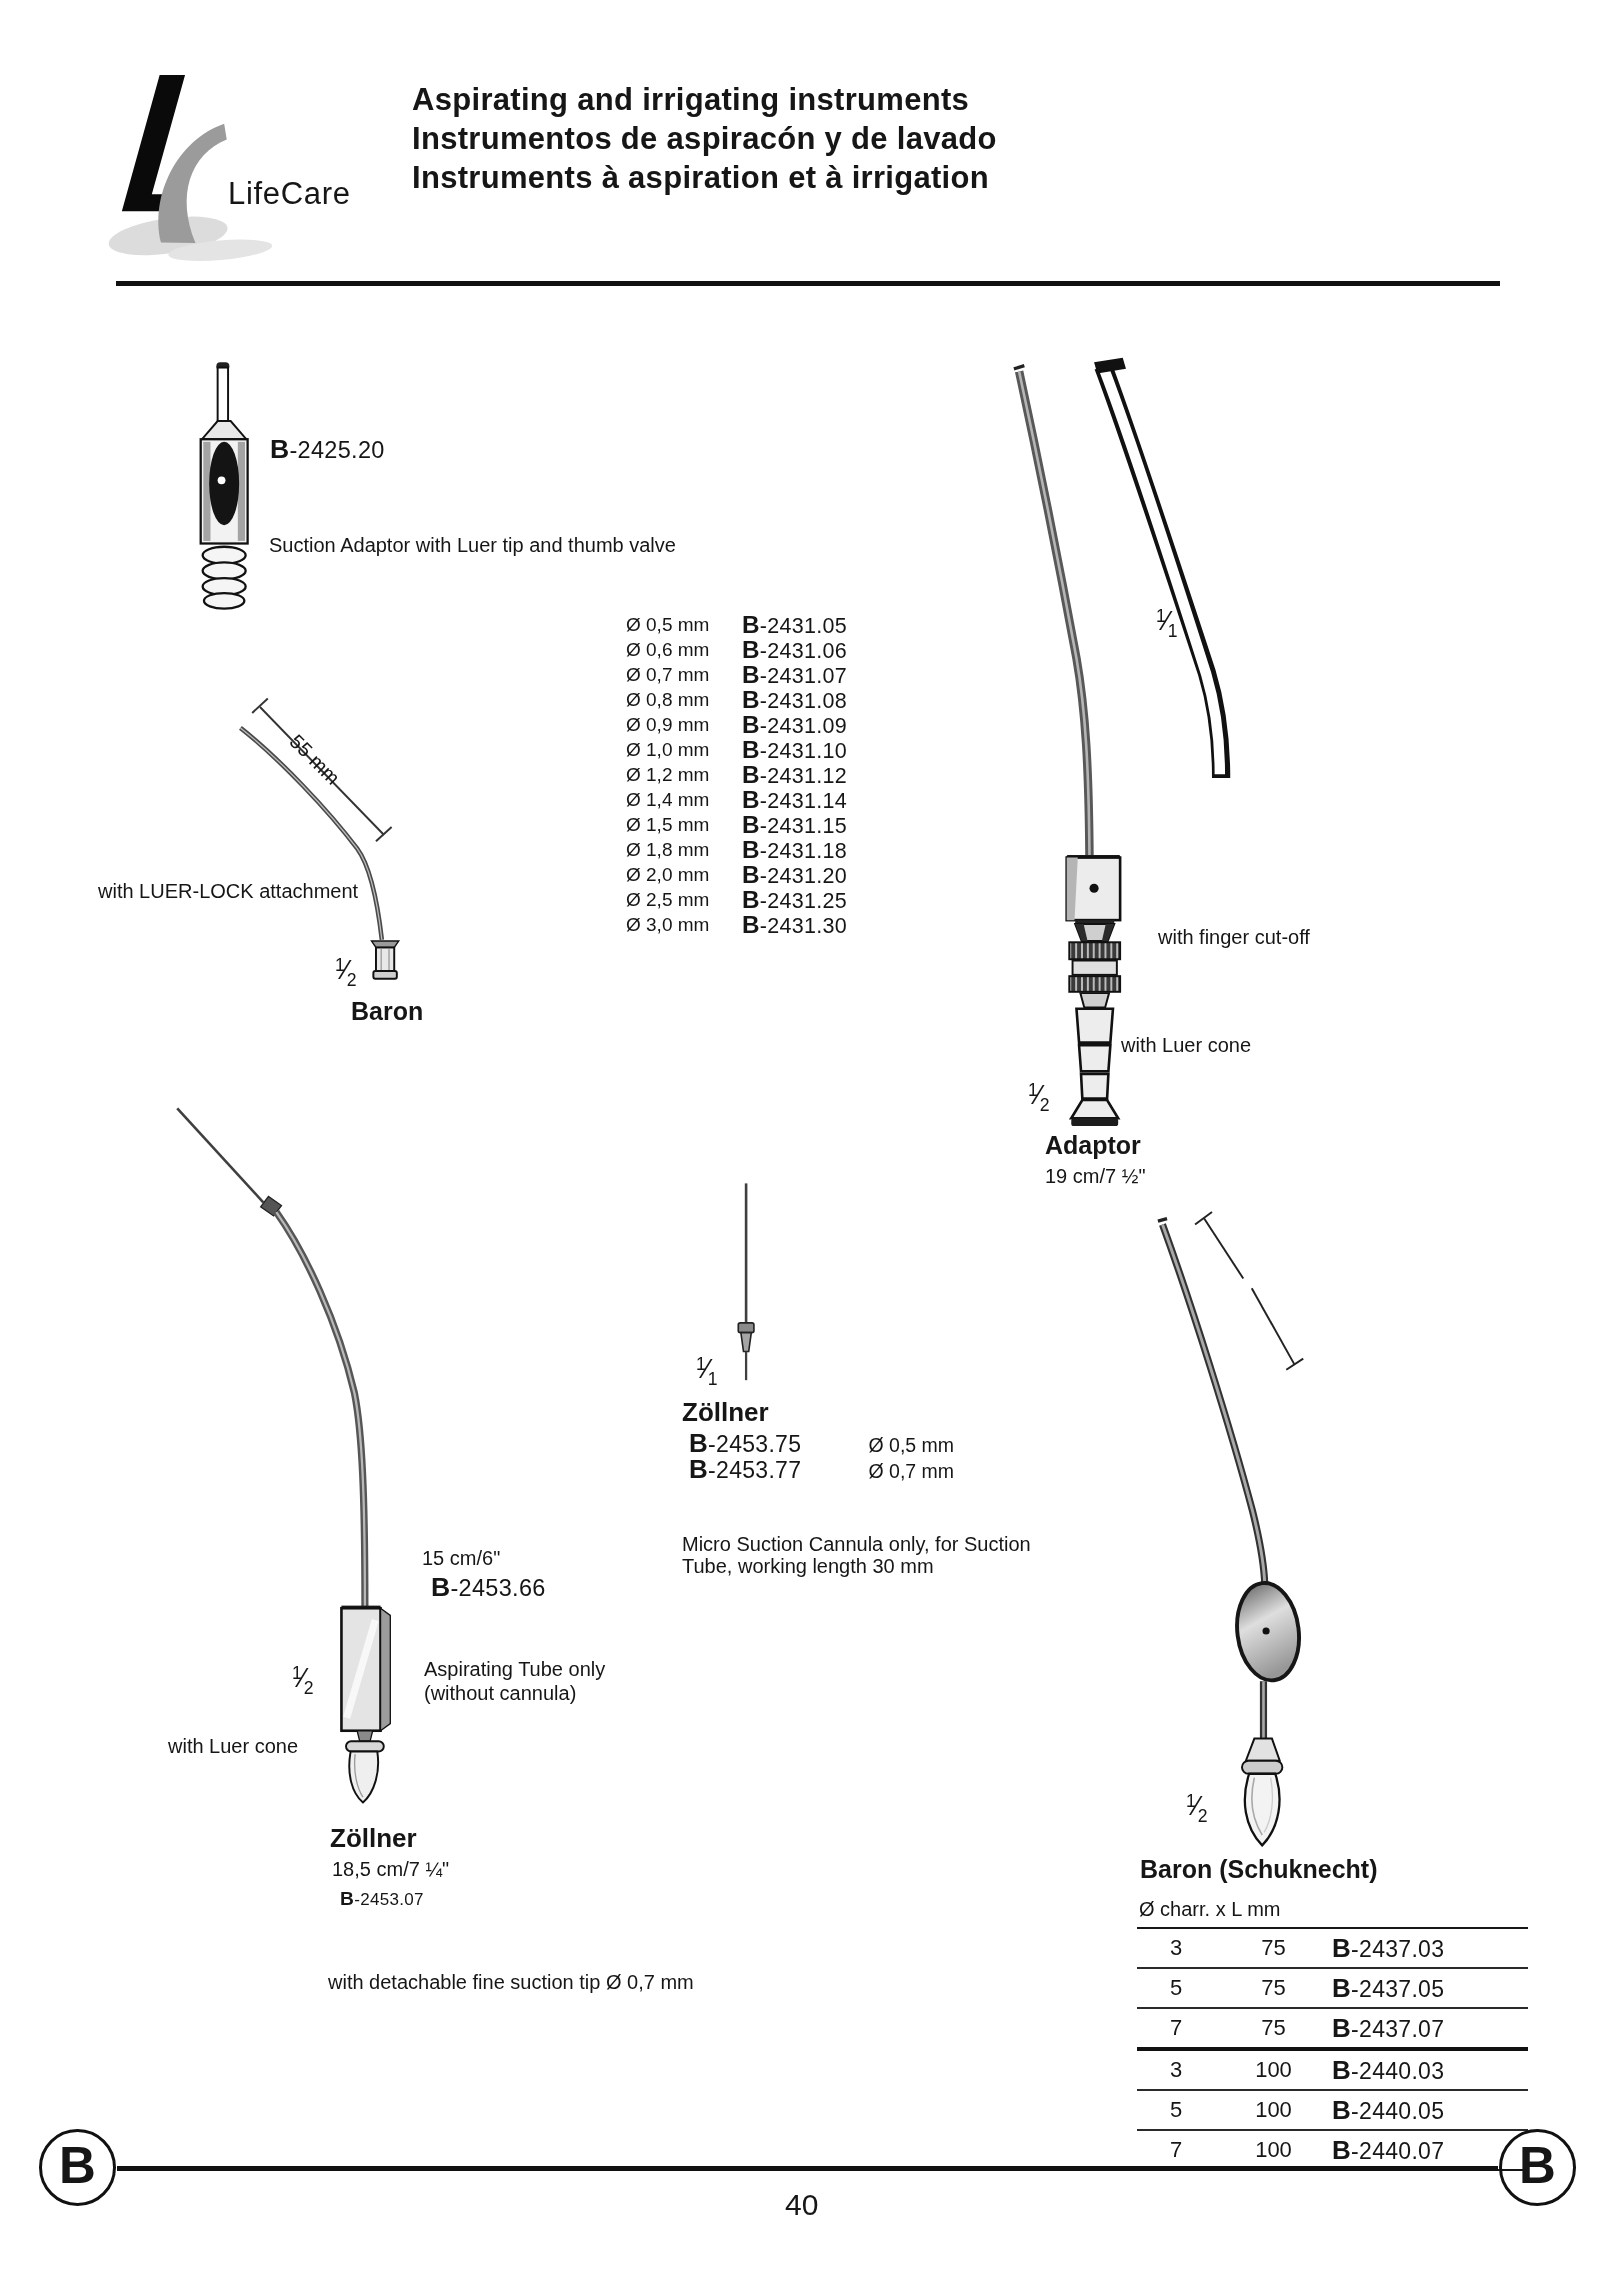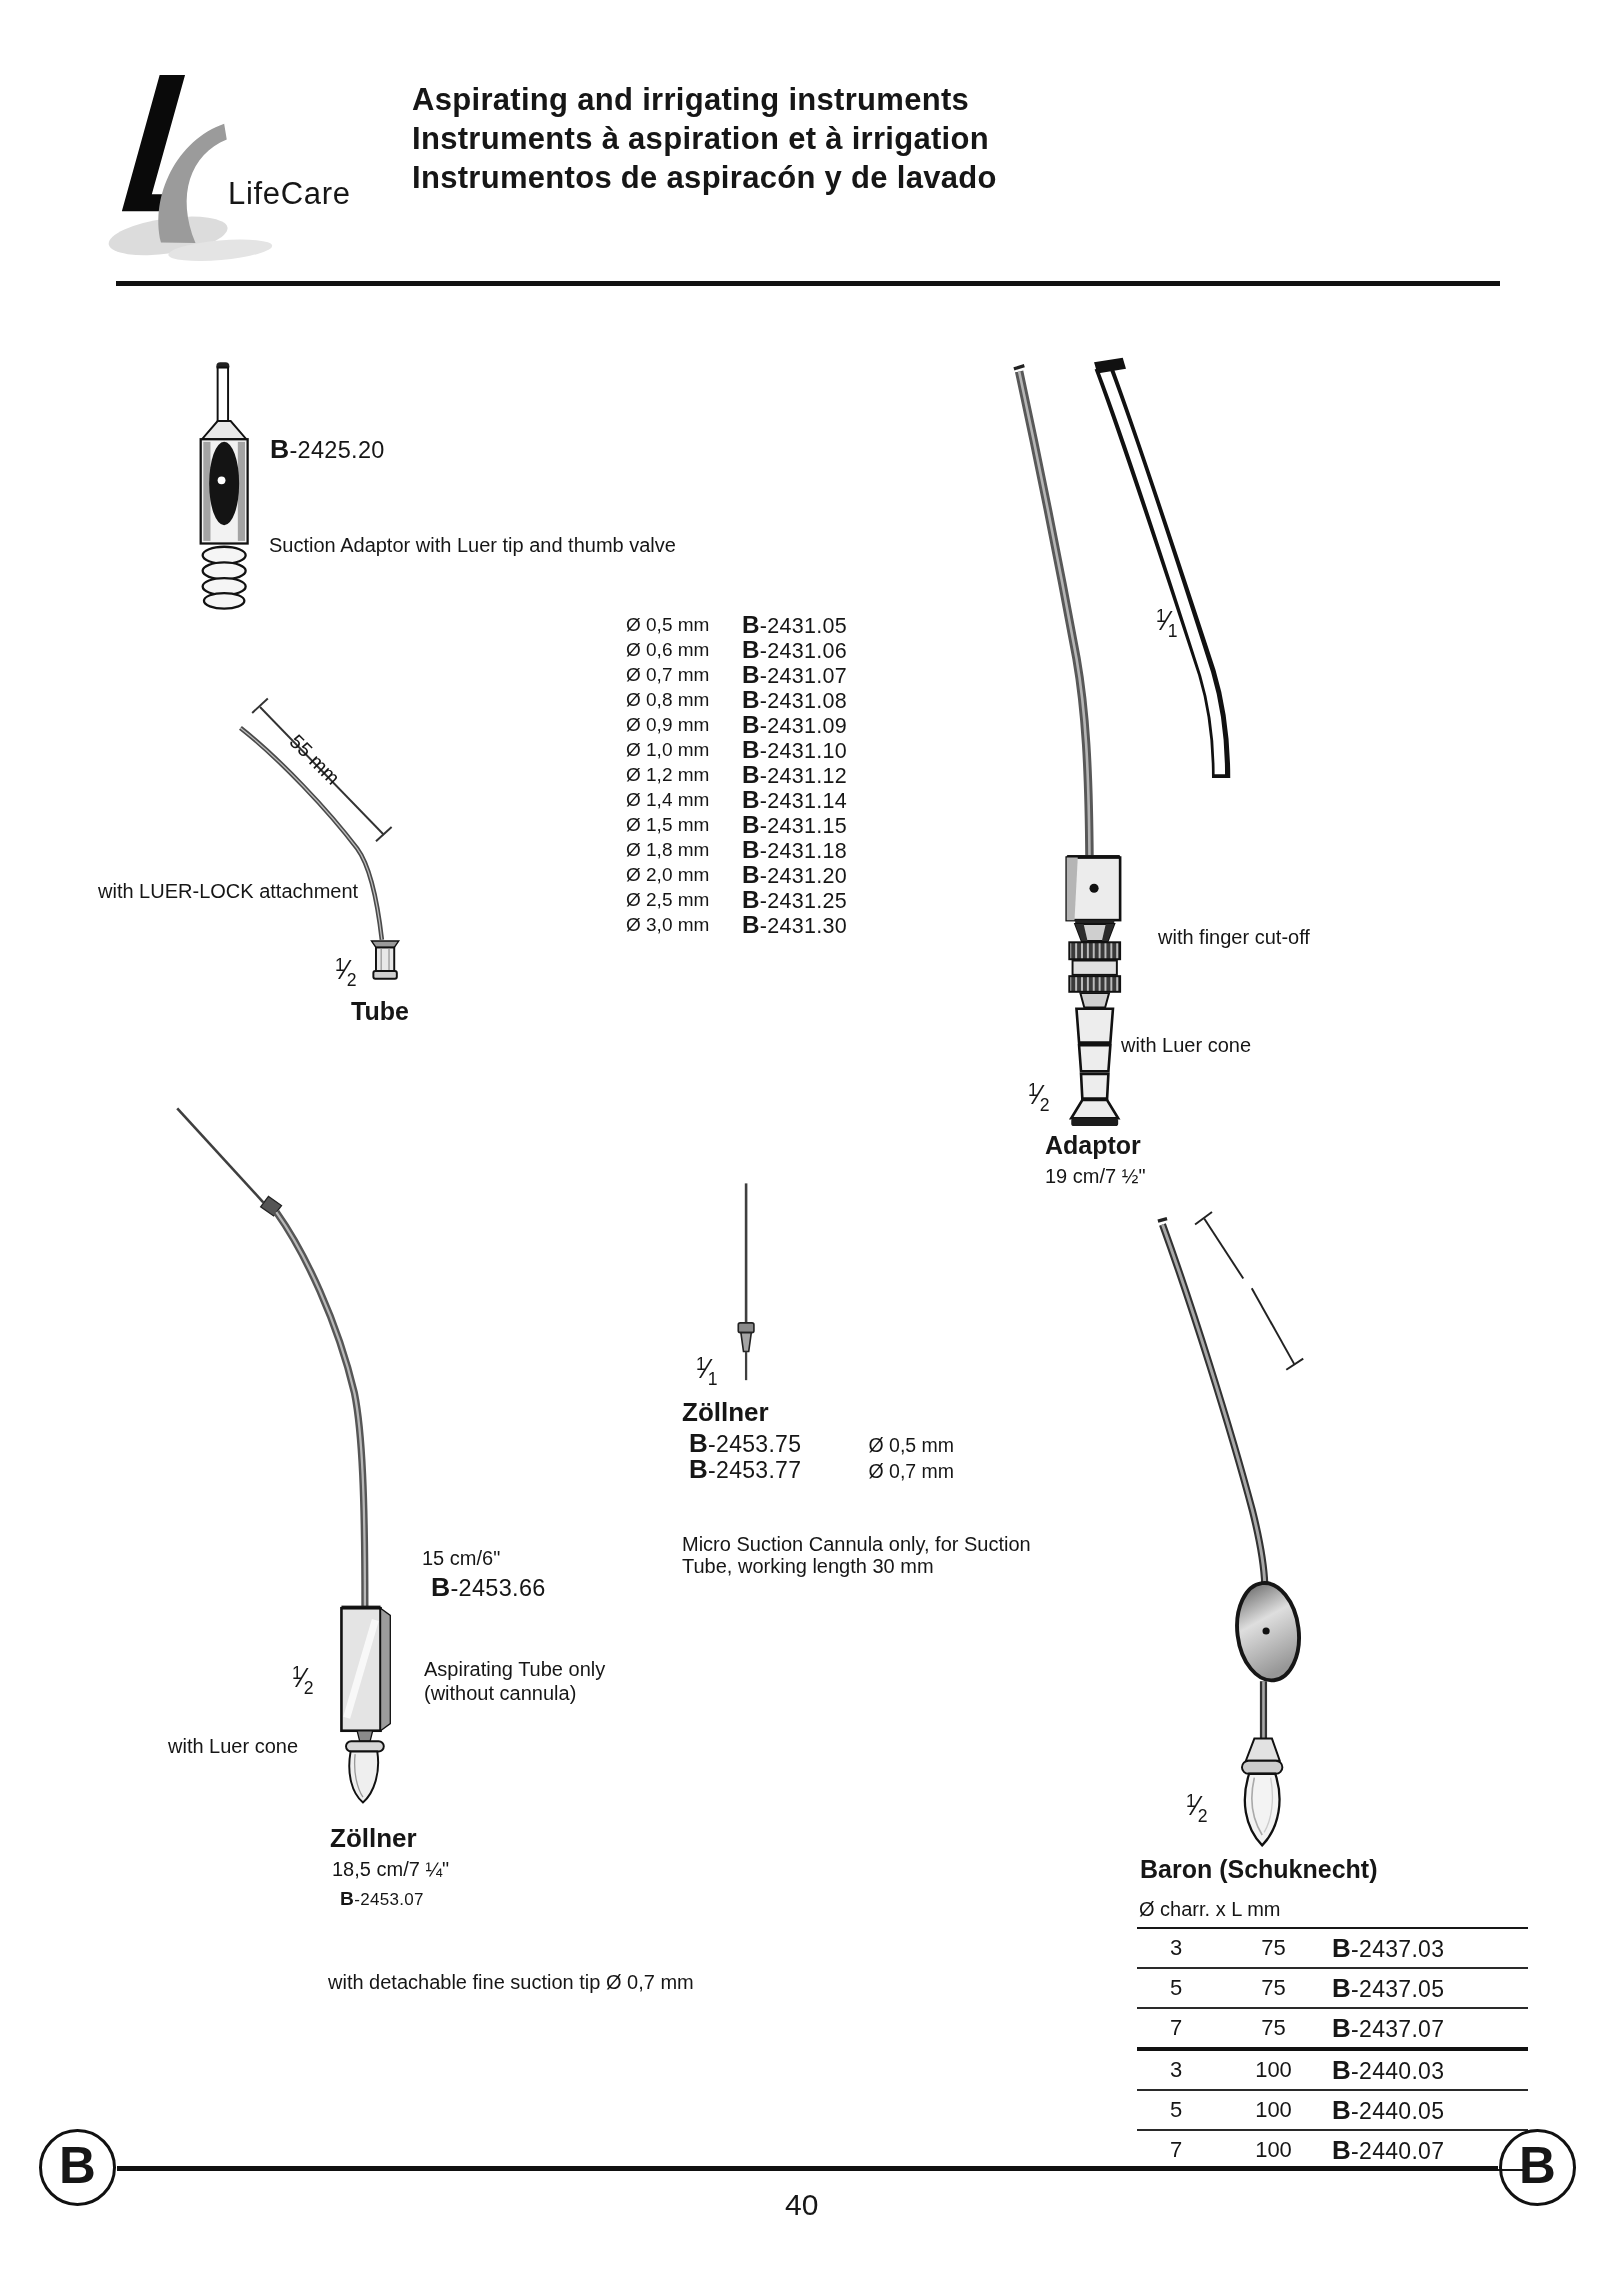--- a/index.html
+++ b/index.html
@@ -171,22 +171,22 @@
       <rect x="1906" y="2702" width="62" height="20" rx="10" fill="#cccccc" stroke="#111" stroke-width="3"></rect>
       <path d="M 1917,2722 C 1904,2762 1910,2804 1937,2832 C 1964,2804 1970,2760 1957,2722 Z" fill="#f3f3f3" stroke="#111" stroke-width="3.5"></path>
       <path d="M 1925,2728 C 1917,2762 1922,2792 1937,2816" stroke="#aaa" stroke-width="2.5" fill="none"></path>
       <path d="M 1950,2728 C 1956,2760 1952,2792 1940,2812" stroke="#ccc" stroke-width="2" fill="none"></path>
     </g>
   </svg>
 
   <div class="abs brand" style="left:228px;top:176px;">LifeCare</div>
   <div class="abs titles" style="left:412px;top:80px;">
     <div>Aspirating and irrigating instruments</div>
+    <div>Instrumentos de aspiracón y de lavado</div>
     <div>Instruments à aspiration et à irrigation</div>
-    <div>Instrumentos de aspiracón y de lavado</div>
   </div>
   <div class="rule" style="left:116px;top:281px;width:1384px;height:4.6px;"></div>
 
   <div class="abs code" style="left:270px;top:434px;font-size:23.5px;">B-2425.20</div>
   <div class="abs t" style="left:269px;top:490px;margin-top:44px;">Suction Adaptor with Luer tip and thumb valve</div>
 
   <div class="abs dlist" style="left:626px;top:612px;">
 
       <div class="row">
         <span class="dia">Ø 0,5 mm</span>
@@ -259,21 +259,21 @@
 
   <div class="abs t" style="left:1158px;top:926px;">with finger cut-off</div>
   <div class="abs t" style="left:1121px;top:1034px;">with Luer cone</div>
   <span class="abs frac" style="left:1028px;top:1080px;"><span class="fn">1</span><span class="fs">⁄</span><span class="fd">2</span></span>
   <div class="abs name" style="left:1045px;top:1131px;">Adaptor</div>
   <div class="abs t" style="left:1045px;top:1165px;">19 cm/7 ½"</div>
 
   <div class="abs t" style="left:301px;top:730px;transform:rotate(45deg);transform-origin:left top;">55 mm</div>
   <div class="abs t" style="left:98px;top:880px;">with LUER-LOCK attachment</div>
   <span class="abs frac" style="left:335px;top:955px;"><span class="fn">1</span><span class="fs">⁄</span><span class="fd">2</span></span>
-  <div class="abs name" style="left:351px;top:997px;">Tube</div>
+  <div class="abs name" style="left:351px;top:997px;">Baron</div>
 
   <div class="abs t" style="left:422px;top:1547px;">15 cm/6"</div>
   <div class="abs code" style="left:431px;top:1572px;font-size:23.5px;">B-2453.66</div>
   <span class="abs frac" style="left:292px;top:1663px;"><span class="fn">1</span><span class="fs">⁄</span><span class="fd">2</span></span>
   <div class="abs t" style="left:424px;top:1657px;line-height:24px;">
     <div>Aspirating Tube only</div>
     <div>(without cannula)</div>
   </div>
   <div class="abs t" style="left:168px;top:1735px;">with Luer cone</div>
   <div class="abs name" style="left:330px;top:1823px;font-size:26px;">Zöllner</div>

